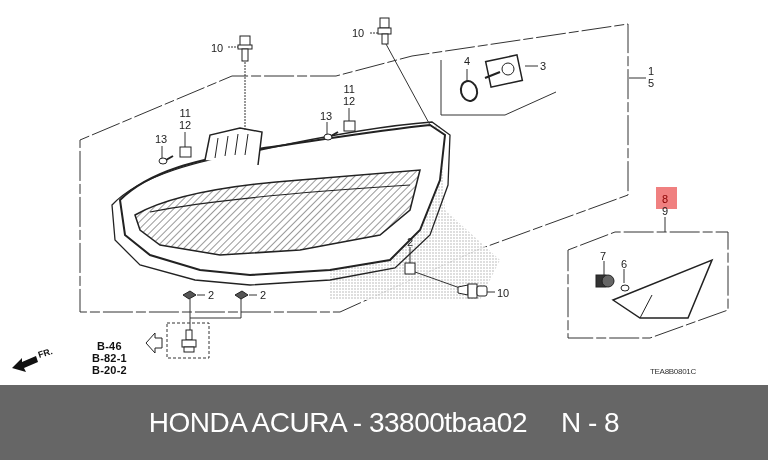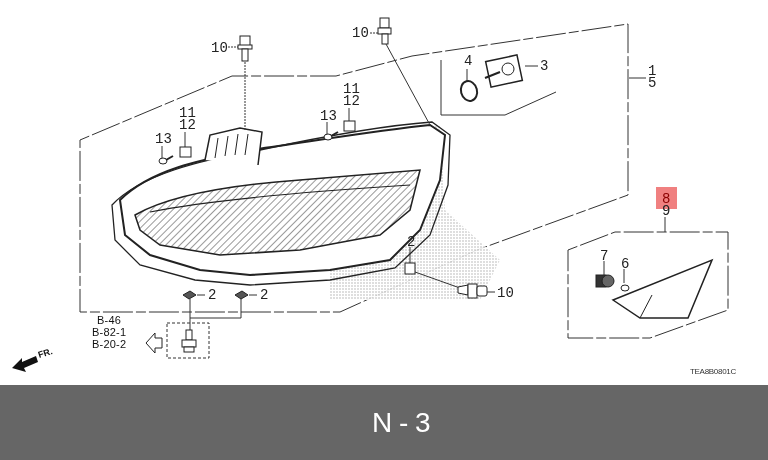--- a/index.html
+++ b/index.html
@@ -1,24 +1,24 @@
 <!DOCTYPE html>
 <html><head>
   <meta charset="utf-8">
   <style>
     html, body { margin: 0; padding: 0; }
     body { width: 768px; height: 460px; position: relative; background: #ffffff; overflow: hidden; font-family: "Liberation Sans", sans-serif; }
     #diagram { position: absolute; left: 0; top: 0; width: 768px; height: 385px; background: #fff; }
     #diagram svg { position: absolute; left: 0; top: 0; }
-    .callout { position: absolute; font-family: Liberation Mono, monospace; font-size: 14px; color: #222; line-height: 12px; }
+    .callout { position: absolute; font-family: Liberation Sans, sans-serif; font-size: 11px; color: #222; line-height: 12px; }
     .callout-stack { text-align: center; }
-    .ref-block { position: absolute; left: 92px; top: 314px; font-weight: normal; font-size: 11px; color: #111; text-align: center; line-height: 12px; letter-spacing: 0.2px; }
+    .ref-block { position: absolute; left: 92px; top: 340px; font-weight: bold; font-size: 11px; color: #111; text-align: center; line-height: 12px; letter-spacing: 0.2px; }
     .fr-label { position: absolute; left: 38px; top: 348px; font-weight: bold; font-size: 9px; color: #111; transform: rotate(-18deg); }
     .highlight { position: absolute; left: 656px; top: 187px; width: 21px; height: 22px; background: #f08080; }
-    .code-label { position: absolute; left: 690px; top: 367px; font-size: 8px; color: #333; letter-spacing: -0.3px; }
+    .code-label { position: absolute; left: 650px; top: 367px; font-size: 8px; color: #333; letter-spacing: -0.3px; }
     #footer { position: absolute; left: 0; top: 385px; width: 768px; height: 75px; background: #666666; color: #ffffff; font-size: 28px; display: flex; align-items: center; justify-content: center; font-family: "Liberation Sans", sans-serif; letter-spacing: -0.5px; }
     #footer .gap { display: inline-block; width: 34px; }
   </style>
 </head>
 <body>
 
 <div id="diagram">
   <svg width="768" height="385" viewBox="0 0 768 385">
     <defs>
       <pattern id="dots" width="3" height="3" patternUnits="userSpaceOnUse">
@@ -157,15 +157,16 @@
     <div>B-46</div>
     <div>B-82-1</div>
     <div>B-20-2</div>
   </div>
 
   <span class="fr-label">FR.</span>
   <span class="code-label">TEA8B0801C</span>
 </div>
 
 <div id="footer">
+  <span>HONDA ACURA - 33800tbaa02</span>
   <span class="gap"></span>
-  <span>N - 3</span>
+  <span>N - 8</span>
 </div>
 
 </body></html>

